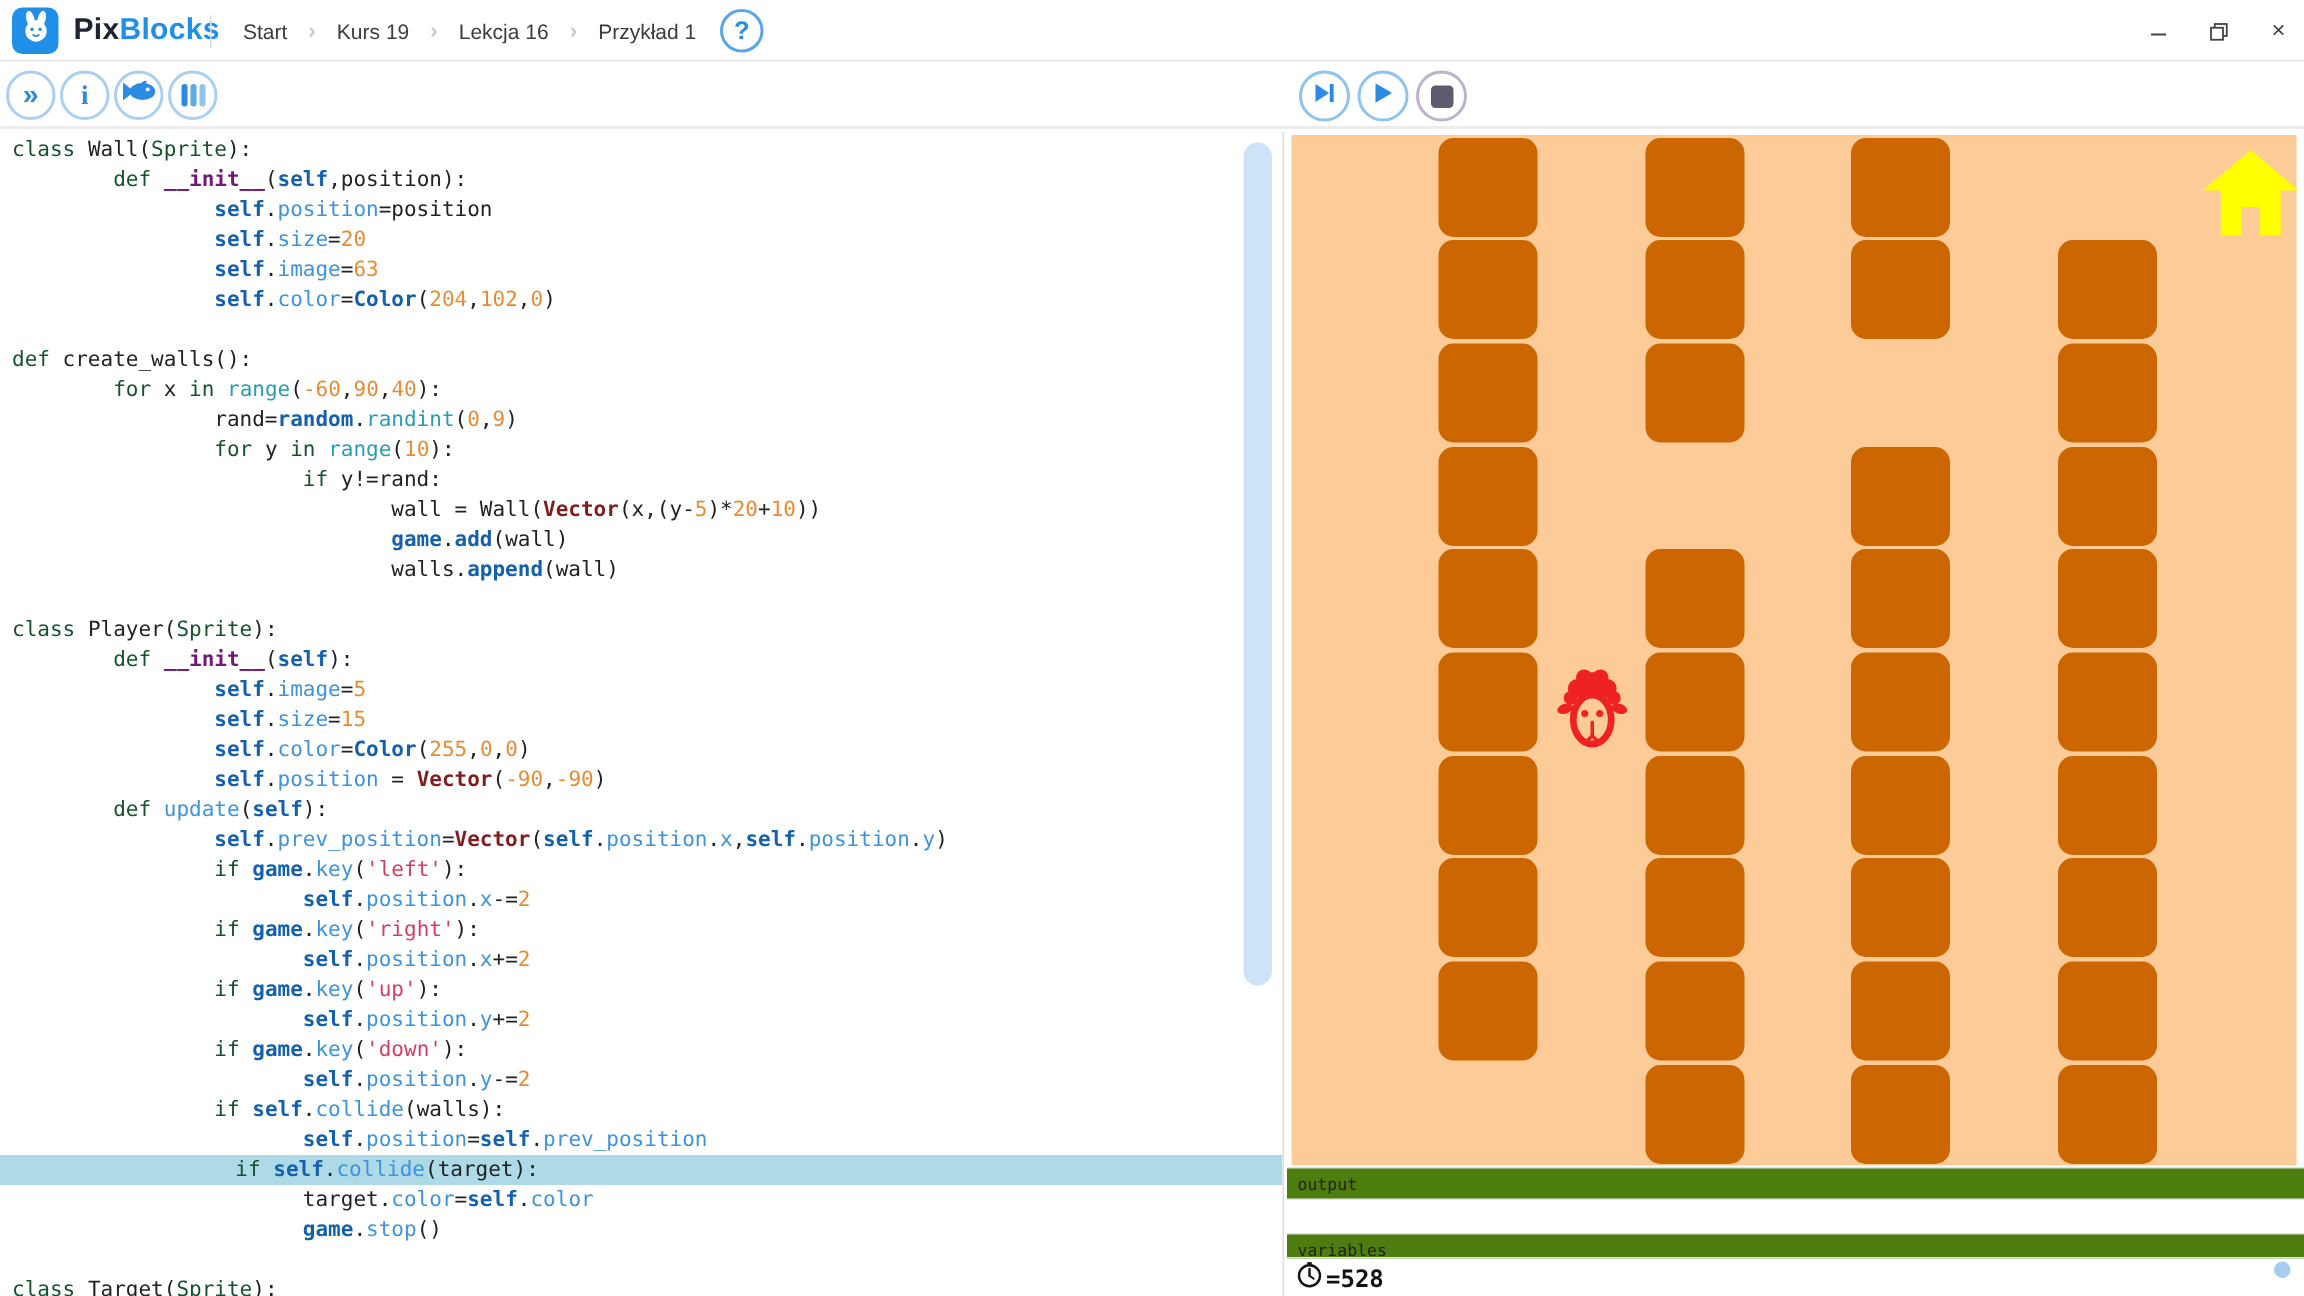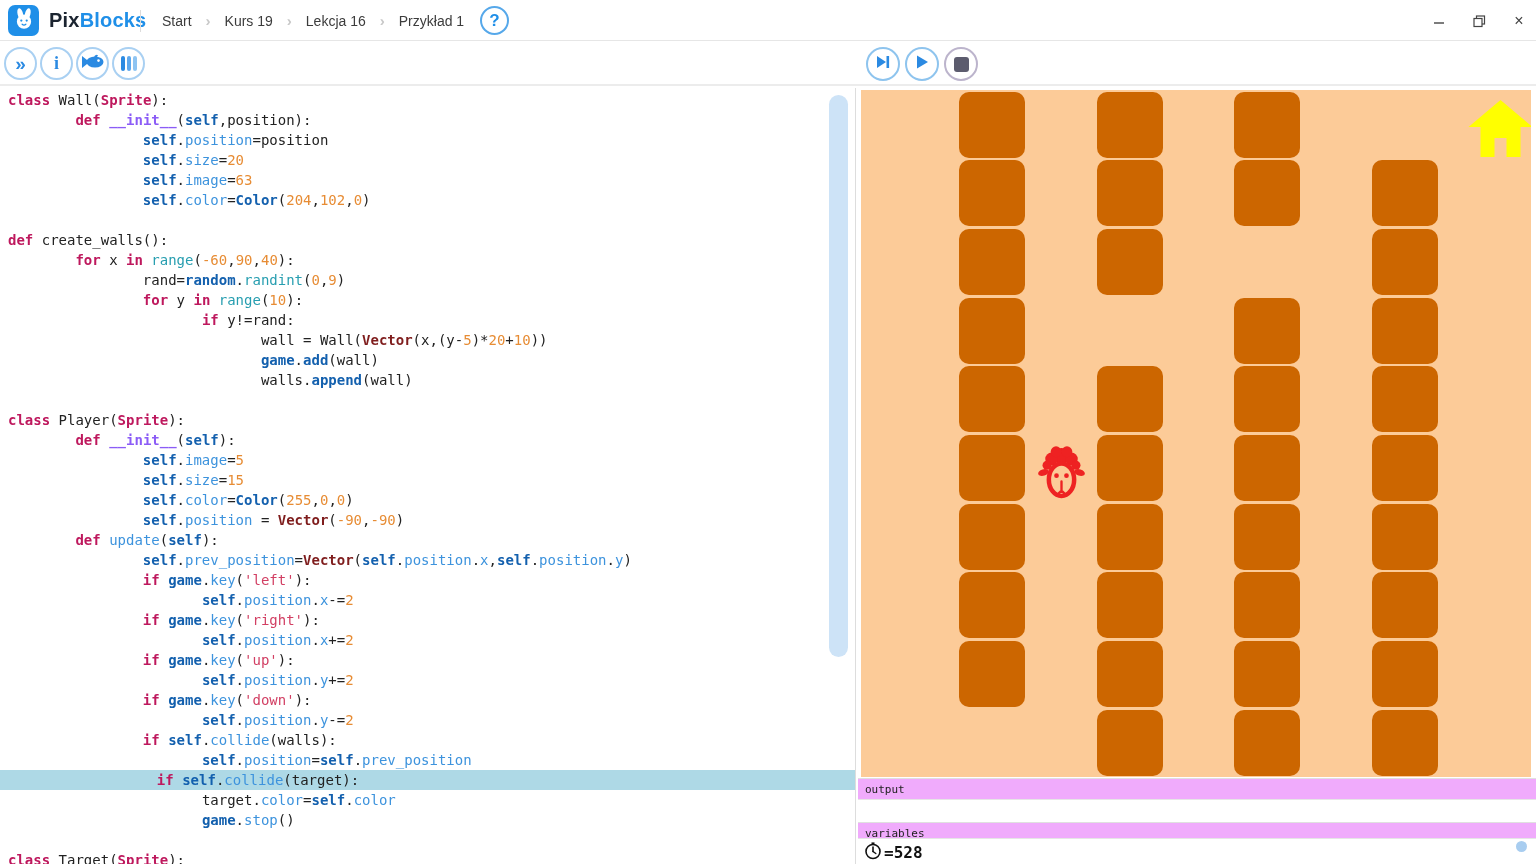--- a/index.html
+++ b/index.html
@@ -57,40 +57,40 @@
   #slider-handle { position:absolute; left:996px; top:48px; width:12px; height:33px; border-radius:6px;
     background:#2b8ae2; }
 
   
   #code-pane { position:absolute; left:0; top:88px; width:856px; height:776px; background:#fff;
     overflow:hidden; border-right:1px solid #ddd; }
   #code-pre { font-family:"DejaVu Sans Mono", monospace; font-size:14px; line-height:20px;
     white-space:pre; padding:2px 0 0 8px; color:#222; }
   .code-line { height:20px; }
   .code-line.hl { background:#aed9e6; margin-left:-8px; padding-left:22px; }
-  .tk-kw  { color:#be185d; font-weight:bold; }
+  .tk-kw  { color:#14532d; font-weight:normal; }
   .tk-bi  { color:#1360ae; font-weight:bold; }
   .tk-at  { color:#3d93dd; }
   .tk-fn  { color:#279eb0; }
   .tk-fnb { color:#7f1d1d; font-weight:bold; }
   .tk-nu  { color:#e78c34; }
   .tk-st  { color:#d23f63; }
   .tk-pl  { color:#222; }
-  .tk-plb { color:#8b5cf6; font-weight:bold; }
+  .tk-plb { color:#701a75; font-weight:bold; }
   #code-scrollbar { position:absolute; left:829px; top:95px; width:19px; height:562px;
     border-radius:10px; background:#cde3f7; }
 
   
   #game-area { position:absolute; left:861px; top:90px; width:670px; height:687px; overflow:hidden; }
   .wall-block { position:absolute; width:66px; height:66px; border-radius:10px; }
   #sheep { position:absolute; left:177px; top:355px; width:47px; height:55px; }
   #home { position:absolute; left:607px; top:10px; width:65px; height:57px; }
 
   
-  .strip { position:absolute; left:858px; width:678px; background:#f0abfc;
+  .strip { position:absolute; left:858px; width:678px; background:#4d7c0f;
     border-top:1px solid #e0e0e0; border-bottom:1px solid #e6e6e6; }
   #output-bar { top:778px; height:22px; }
   #variables-bar { top:822px; height:17px; }
   .strip-label { font-family:"DejaVu Sans Mono", monospace; font-size:11px; color:#222;
     padding:4px 0 0 7px; display:block; }
   #timer-row { position:absolute; left:858px; top:841px; width:678px; height:23px; background:#fff;
     display:flex; align-items:center; padding-left:6px; gap:2px; }
   #timer-value { font-family:"DejaVu Sans Mono", monospace; font-size:16px; font-weight:bold; color:#111; }
   #scroll-dot { position:absolute; left:1516px; top:841px; width:11px; height:11px; border-radius:50%;
     background:#a8cdf0; }

